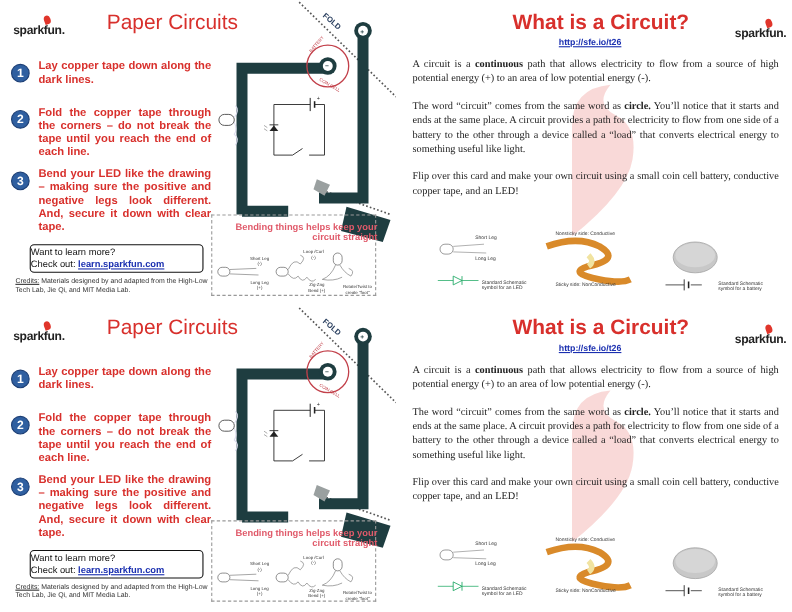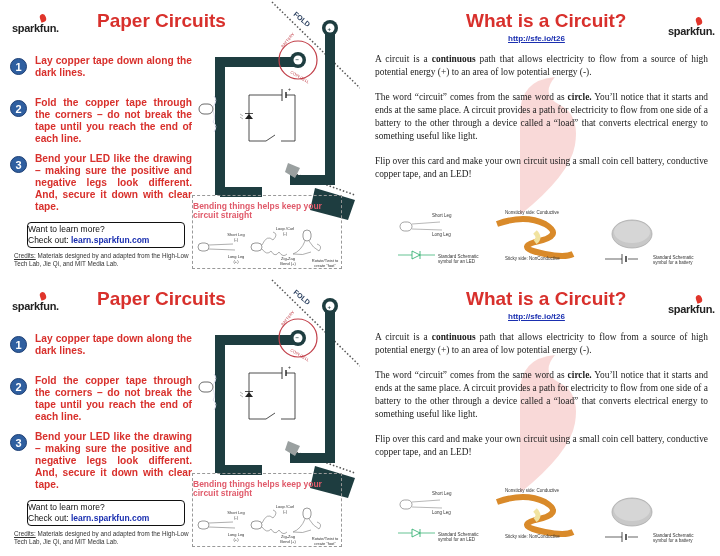--- a/index.html
+++ b/index.html
@@ -9,37 +9,37 @@
   .card.bottom { top: 278px; }
   .half { position: absolute; top: 0; width: 360px; height: 278px; padding-left: 11px; }
   .half.left { left: 0; }
   .half.right { left: 360px; }
 
   .logo { position: absolute; font-family: "Liberation Sans", sans-serif; font-weight: bold; font-size: 11px; color: #222; letter-spacing: -0.3px; }
   .logo .flame { position: absolute; top: -8px; left: 28px; width: 6px; height: 8px; background: #e0352b; border-radius: 50% 50% 50% 0; transform: rotate(-20deg); }
   .left .logo { left: 12px; top: 22px; }
   .right .logo { left: 308px; top: 25px; }
 
-  .ptitle { position: absolute; left: 97px; top: 10px; font-size: 19px; font-weight: bold; color: #d8302c; }
+  .ptitle { position: absolute; left: 97px; top: 10px; font-size: 19px; font-weight: normal; color: #d8302c; }
 
   .step { position: absolute; left: 10px; width: 182px; }
   .step .num { position: absolute; left: 0; top: 3px; width: 17px; height: 17px; border-radius: 50%; background: #2f5fa0; color: #fff; font-weight: bold; font-size: 11px; text-align: center; line-height: 17px; border: 1px solid #1d3f75; }
   .step .txt { margin-left: 25px; font-size: 10.2px; font-weight: bold; color: #d8302c; line-height: 12px; text-align: justify; }
   .step1 { top: 55px; }
   .step2 { top: 97px; }
   .step3 { top: 153px; }
 
   .learn-box { position: absolute; left: 27px; top: 222px; width: 158px; height: 26px; border: 1.5px solid #111; border-radius: 4px; text-align: left; font-size: 8.5px; color: #111; line-height: 11px; padding-top: 1px; }
-  .learn-box a { color: #1a2fb0; font-weight: bold; }
+  .learn-box a { color: #1a2fb0; text-decoration: underline; font-weight: bold; }
   .credits { position: absolute; left: 14px; top: 252px; width: 175px; font-size: 6.3px; color: #333; line-height: 8px; }
   .credits u { color: #333; }
 
   .diagram { position: absolute; left: 195px; top: 0; width: 165px; height: 278px; }
   .bend-box { position: absolute; left: 192px; top: 195px; width: 150px; height: 74px; border: 1px dashed #999; }
-  .bend-title { position: absolute; left: 0; top: 6px; width: 150px; text-align: left; font-size: 8.5px; font-weight: bold; color: #e05a6a; line-height: 9px; }
+  .bend-title { position: absolute; left: 0; top: 6px; width: 150px; text-align: right; font-size: 8.5px; font-weight: bold; color: #e05a6a; line-height: 9px; }
   .bend-lbl { position: absolute; font-size: 4px; color: #333; text-align: center; line-height: 5px; }
 
   .rtitle { position: absolute; left: 106px; top: 10px; font-size: 19px; font-weight: bold; color: #d8302c; }
   .rlink { position: absolute; left: 148px; top: 34px; font-size: 8px; font-weight: bold; color: #1a2fb0; text-decoration: underline; }
   .rbody { position: absolute; left: 15px; top: 53px; width: 333px; font-family: Liberation Serif, serif; font-size: 9.4px; color: #222; line-height: 12.8px; text-align: justify; }
   .rbody p { margin-bottom: 12.8px; }
   .watermark { position: absolute; left: 120px; top: 75px; width: 100px; height: 140px; opacity: 0.18; }
 
   .comp { position: absolute; }
   .comp-lbl { position: absolute; font-size: 4.5px; color: #333; line-height: 5px; }

